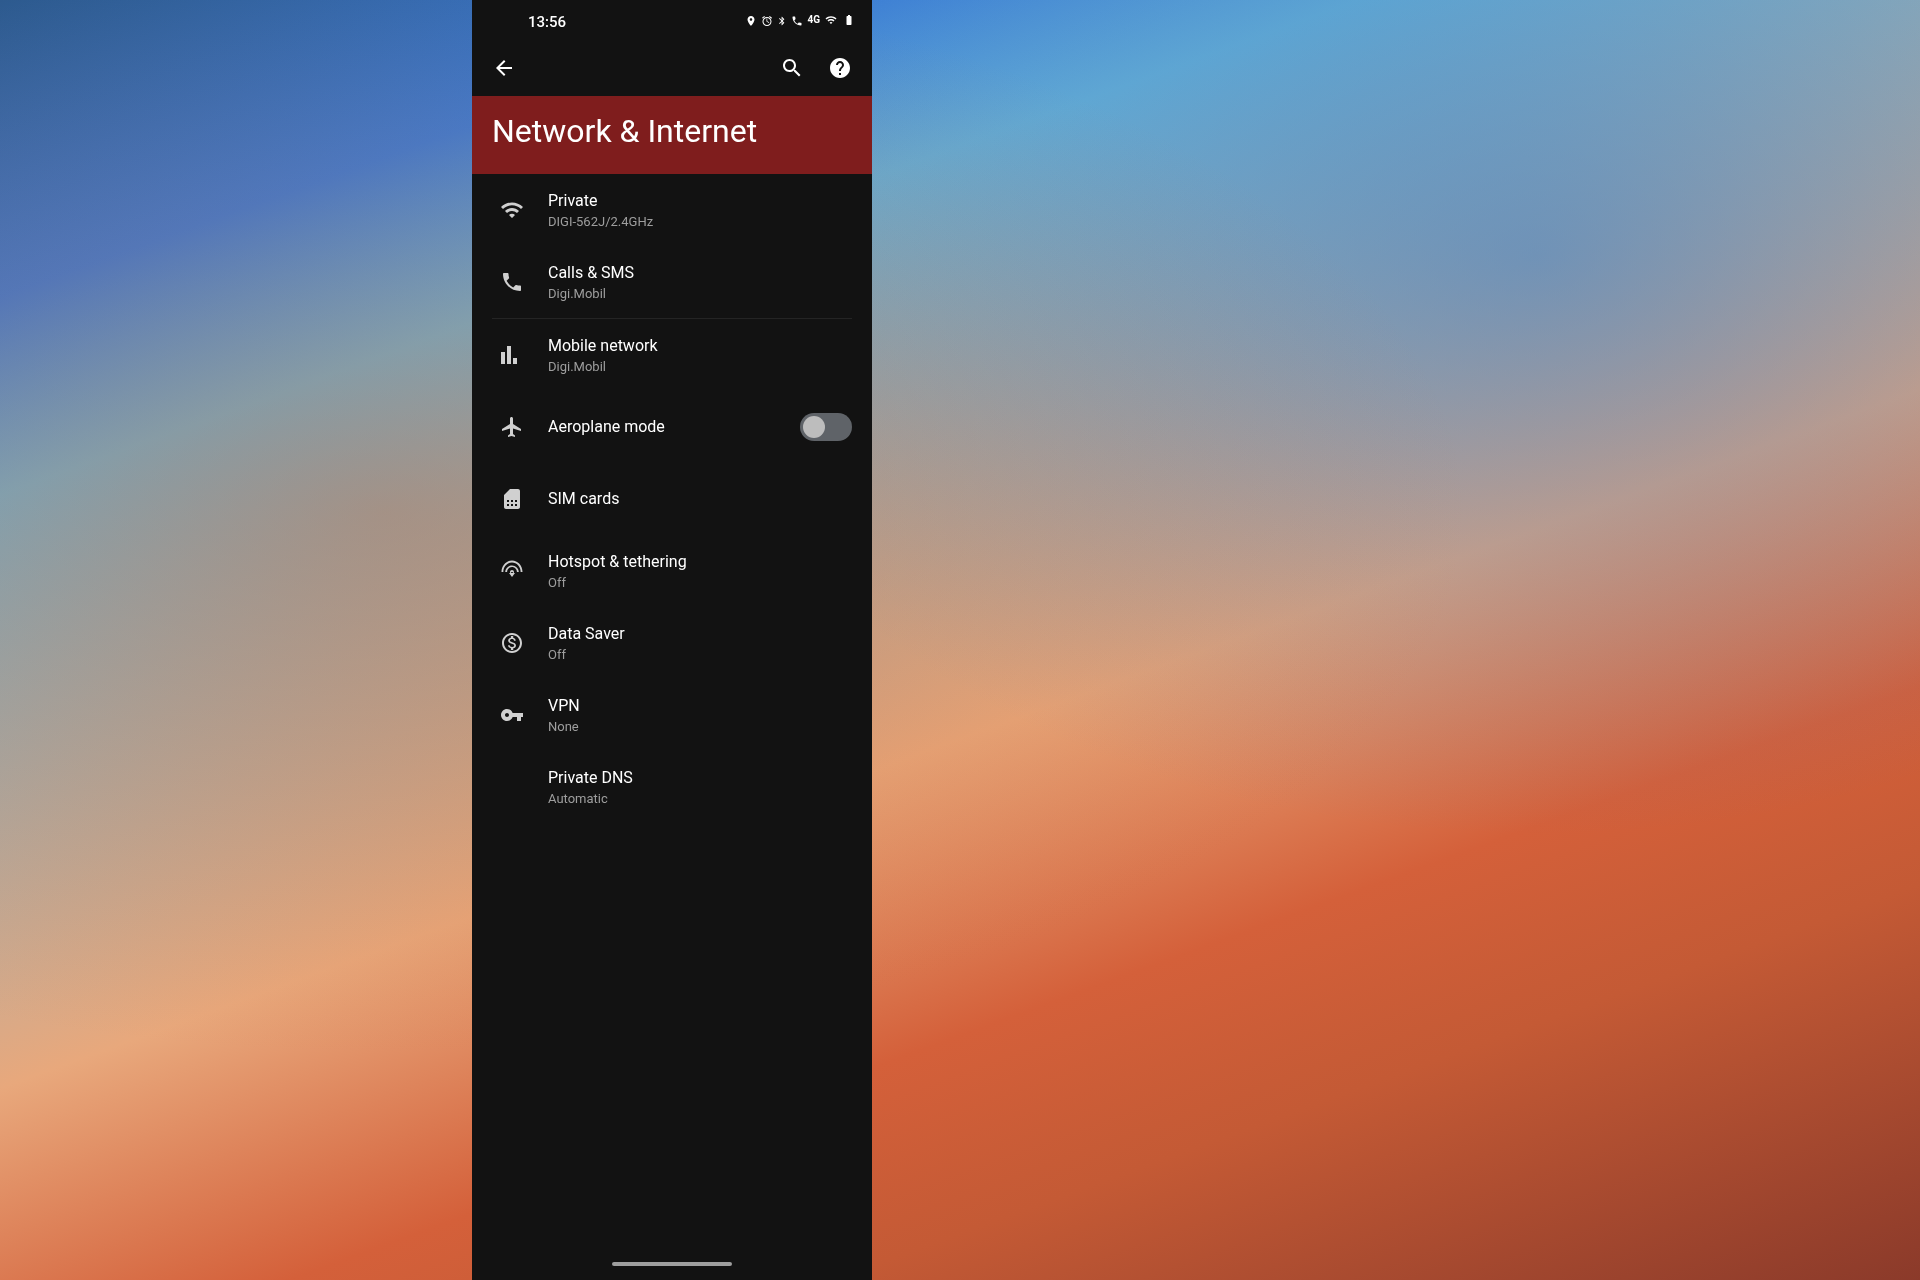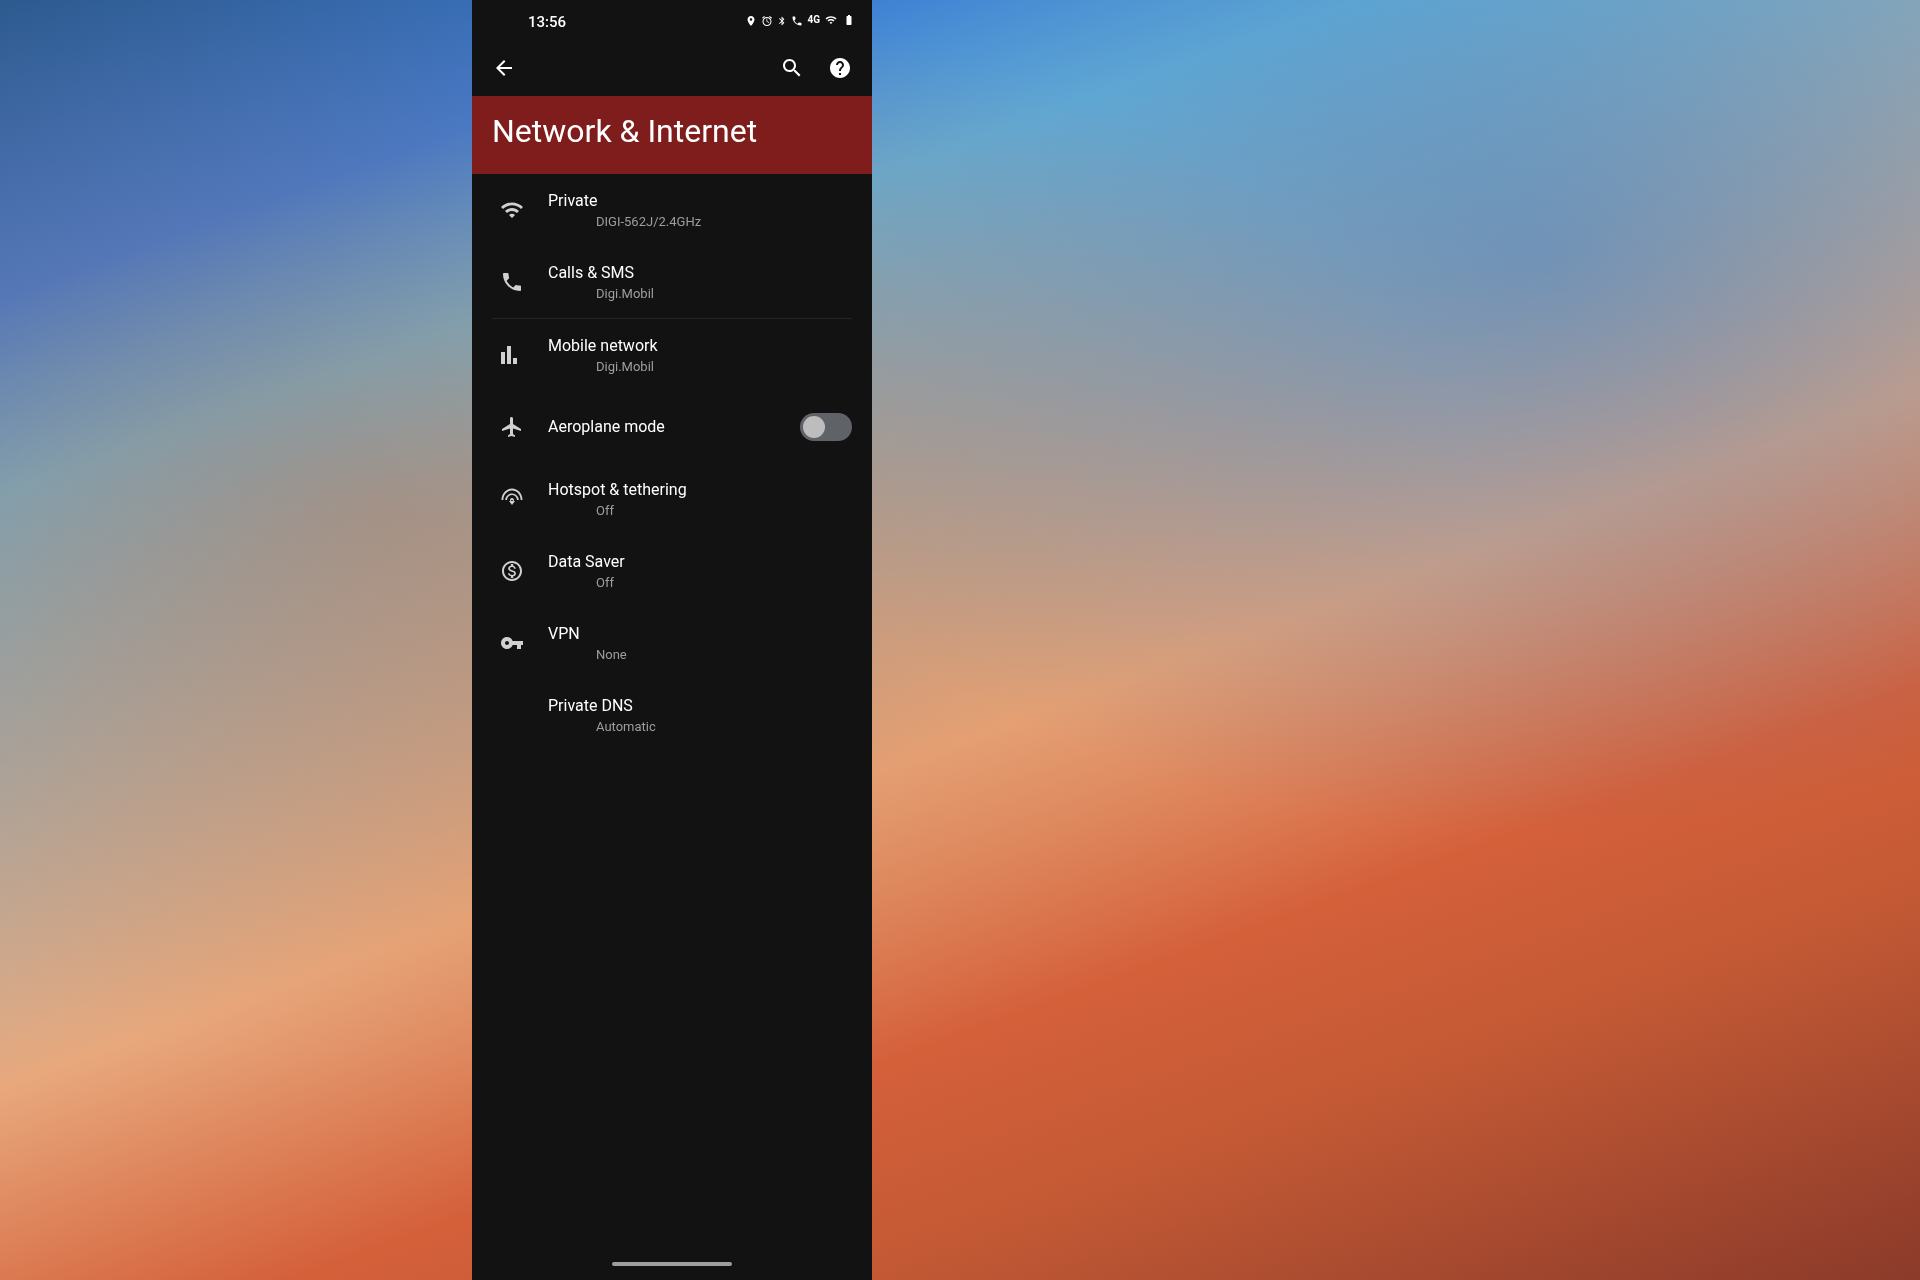--- a/index.html
+++ b/index.html
@@ -173,21 +173,20 @@
       color: #ffffff;
       font-size: 16px;
       font-weight: 400;
       line-height: 1.3;
     }
 
     .settings-item-subtitle {
       color: #9e9e9e;
       font-size: 13px;
       margin-top: 2px;
-      margin-left: 48px;
     }
 
     .divider {
       height: 1px;
       background: rgba(255,255,255,0.08);
       margin: 0 20px;
     }
 
     
     .toggle-switch {
@@ -350,20 +349,30 @@
         </svg>
       </div>
       <div class="settings-item-text">
         <span class="settings-item-title">Aeroplane mode</span>
       </div>
       <div class="toggle-switch">
         <div class="toggle-knob"></div>
       </div>
     </div>
 
+    <div class="settings-item">
+      <div class="settings-item-icon">
+        <svg width="24" height="24" viewBox="0 0 24 24">
+          <path d="M19.99 4c0-1.1-.89-2-1.99-2h-8L4 8v12c0 1.1.9 2 2 2h12.01c1.1 0 1.99-.9 1.99-2l-.01-16zM9 19H7v-2h2v2zm0-4H7v-2h2v2zm4 4h-2v-2h2v2zm0-4h-2v-2h2v2zm4 4h-2v-2h2v2zm0-4h-2v-2h2v2z" fill="#d0d0d0"></path>
+        </svg>
+      </div>
+      <div class="settings-item-text">
+        <span class="settings-item-title">SIM cards</span>
+      </div>
+    </div>
 
     <div class="settings-item">
       <div class="settings-item-icon">
         <svg width="24" height="24" viewBox="0 0 24 24">
           <path d="M12 11c-1.1 0-2 .9-2 2s.9 2 2 2 2-.9 2-2-.9-2-2-2zm-4.93 2c0-2.76 2.24-5 4.93-5 2.72 0 4.93 2.24 4.93 5h1.86C18.79 9.64 15.68 6.5 12 6.5c-3.68 0-6.79 3.14-6.79 6.5H7.07zm-3.72 0C3.35 7.63 7.21 3.5 12 3.5c4.79 0 8.65 4.13 8.65 9.5h1.85C22.5 6.54 17.74 1.5 12 1.5 6.26 1.5 1.5 6.54 1.5 13H3.35zM12 15c-.55 0-1-.45-1-1s.45-1 1-1 1 .45 1 1-.45 1-1 1zm0 3l3-4H9l3 4z" fill="#d0d0d0"></path>
         </svg>
       </div>
       <div class="settings-item-text">
         <span class="settings-item-title">Hotspot &amp; tethering</span>
         <span class="settings-item-subtitle">Off</span>

